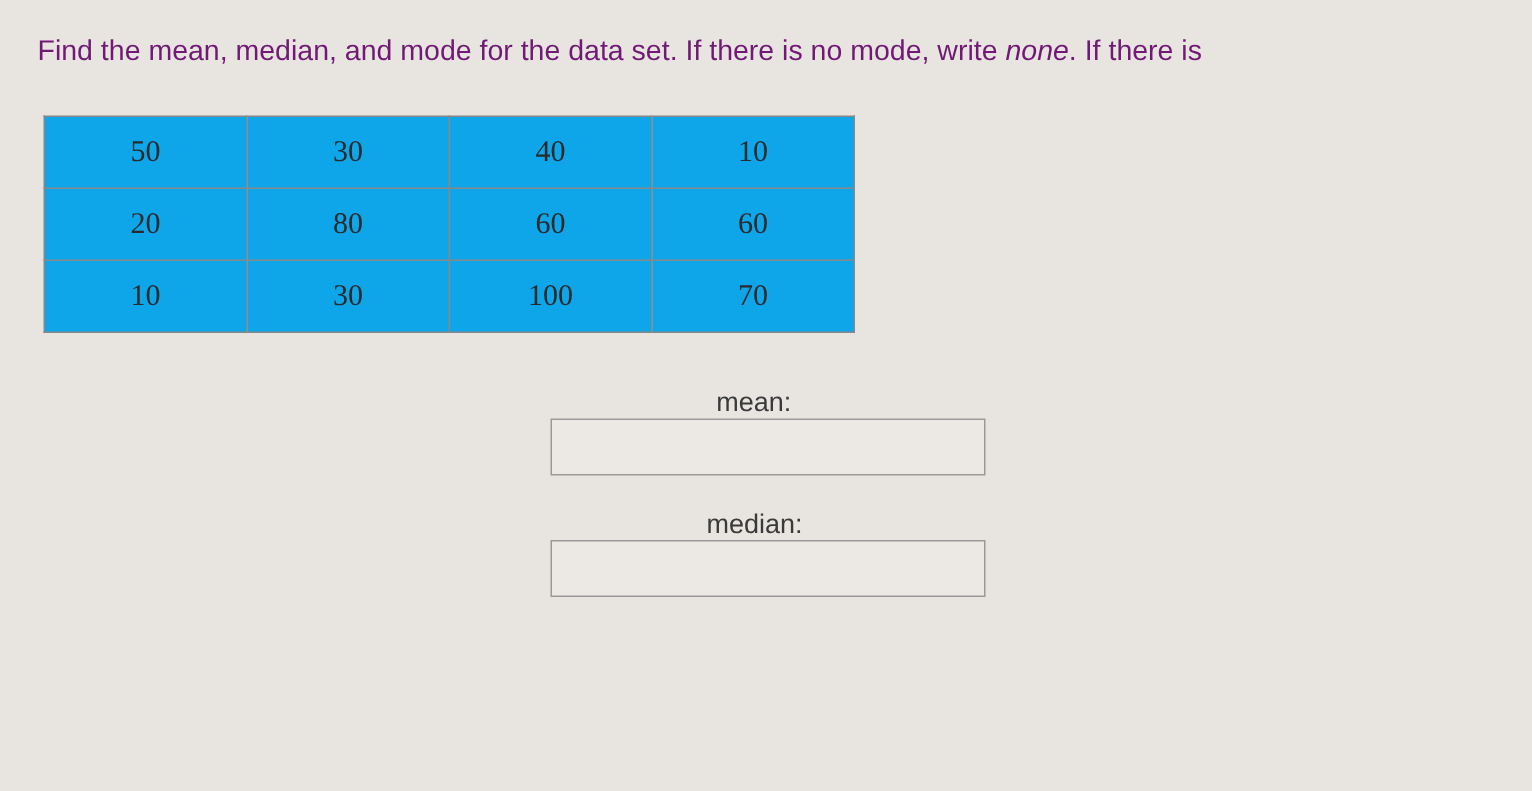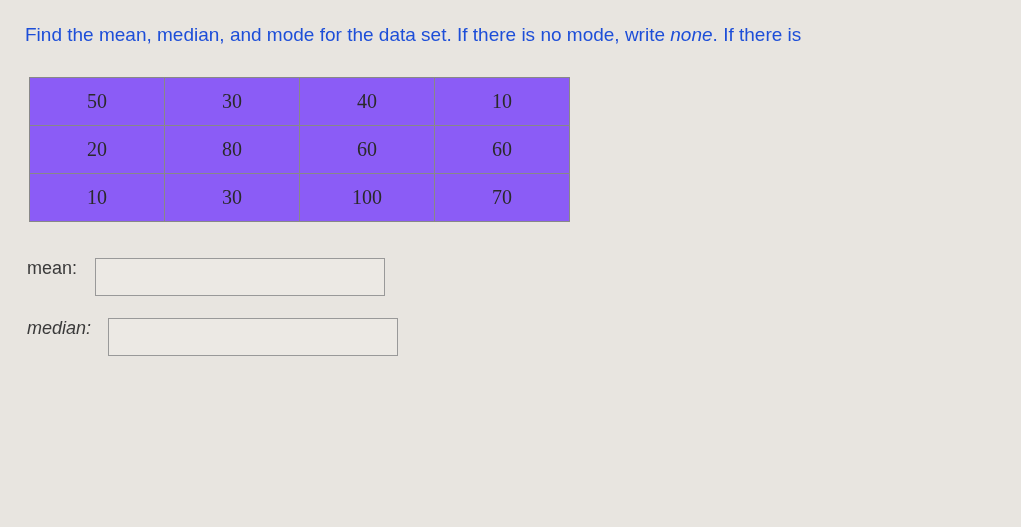--- a/index.html
+++ b/index.html
@@ -12,55 +12,56 @@
       background: #e8e5e0;
       width: 1021px;
       height: 527px;
       padding: 20px 25px;
       color: #3a3a3a;
     }
     .instructions {
       font-size: 19px;
       line-height: 1.55;
       margin-bottom: 28px;
-      color: #1d4ed8;
+      color: #701a75;
     }
     .instructions .italic {
       font-style: italic;
     }
     .data-table {
       border-collapse: collapse;
       margin-bottom: 36px;
       margin-left: 4px;
     }
     .data-table td {
       border: 1px solid #888;
       width: 135px;
       height: 48px;
       text-align: center;
       vertical-align: middle;
       font-size: 20px;
       font-family: 'Times New Roman', Times, serif;
       color: #2a2a2a;
-      background: #8b5cf6;
+      background: #0ea5e9;
     }
     .answer-row {
       display: flex;
+      align-items: center;
       margin-bottom: 22px;
+      flex-direction: column;
     }
     .answer-label {
       font-size: 18px;
       color: #3a3a3a;
       margin-right: 6px;
       min-width: 62px;
       text-align: left;
     }
     .answer-row:nth-of-type(2) .answer-label {
       min-width: 75px;
-      font-style: italic;
     }
     .answer-row:nth-of-type(3) .answer-label {
       min-width: 62px;
     }
     .answer-input {
       width: 290px;
       height: 38px;
       border: 1px solid #999;
       background: #ece9e4;
       font-size: 17px;

